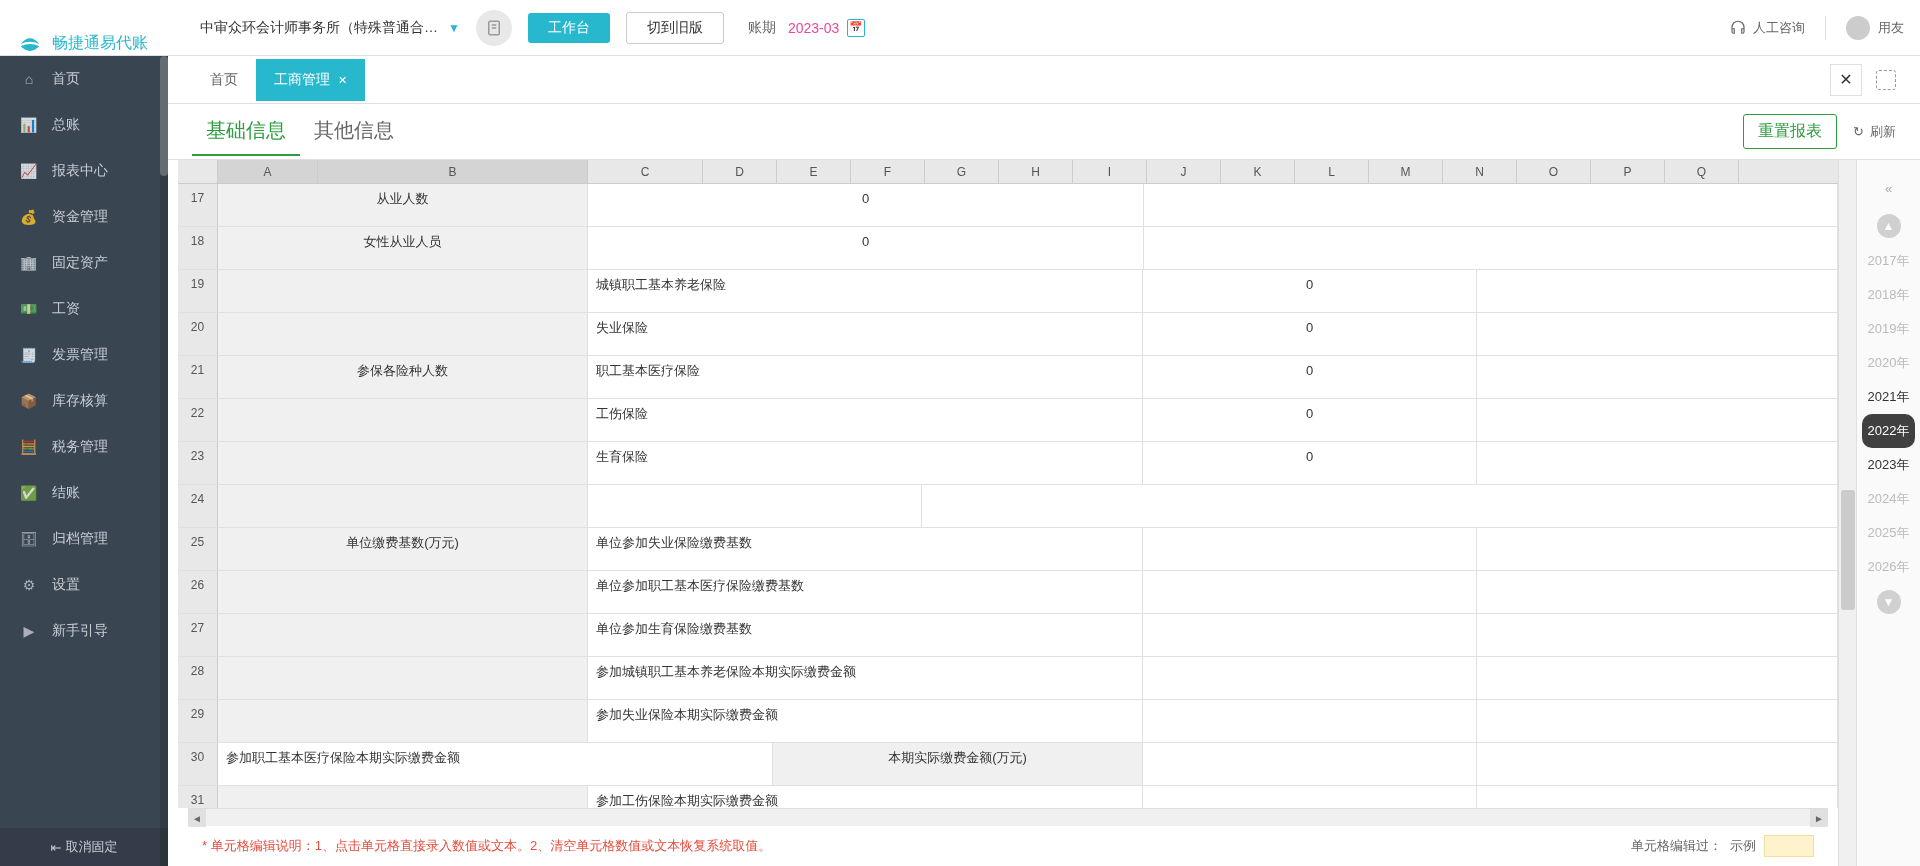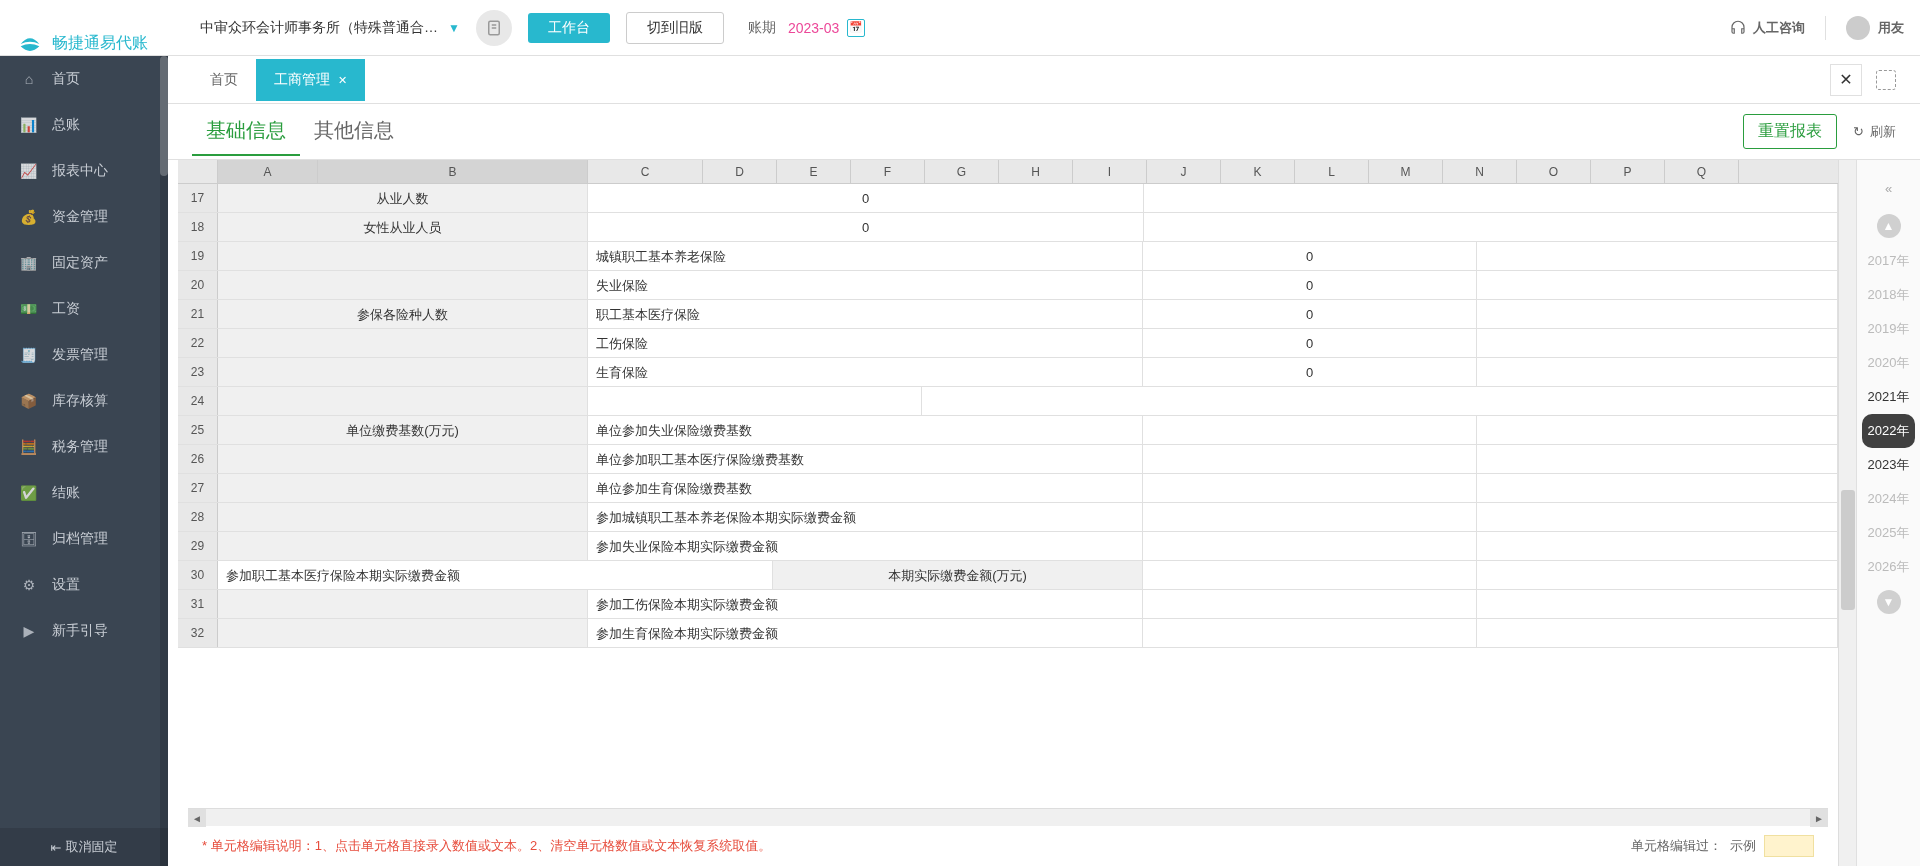--- a/index.html
+++ b/index.html
@@ -14,21 +14,21 @@
 .company-select { display: flex; align-items: center; gap: 8px; margin-left: 24px; cursor: pointer; }
 .company-name { font-size: 14px; color: #333; max-width: 240px; overflow: hidden; text-overflow: ellipsis; white-space: nowrap; }
 .chevron-down { color: #28b8ce; font-size: 12px; }
 .doc-icon { margin-left: 16px; width: 36px; height: 36px; background: #e8e8e8; border-radius: 50%; display: flex; align-items: center; justify-content: center; color: #999; }
 .btn { padding: 6px 20px; border-radius: 3px; font-size: 14px; cursor: pointer; border: none; margin-left: 16px; }
 .btn-primary { background: #28b8ce; color: #fff; }
 .btn-outline { background: #fff; border: 1px solid #ccc; color: #333; }
 .period-label { margin-left: 24px; font-size: 14px; color: #666; }
 .period-value { margin-left: 12px; font-size: 14px; color: #ec4899; }
 .cal-icon { margin-left: 8px; color: #28b8ce; width: 18px; height: 18px; border: 1px solid #28b8ce; border-radius: 2px; display: inline-flex; align-items: center; justify-content: center; font-size: 11px; }
-.header-right { margin-left: auto; display: flex; align-items: center; gap: 20px; font-weight: bold; }
+.header-right { margin-left: auto; display: flex; align-items: center; gap: 20px; }
 .support { display: flex; align-items: center; gap: 6px; color: #666; cursor: pointer; }
 .user { display: flex; align-items: center; gap: 8px; color: #666; cursor: pointer; }
 .avatar { width: 24px; height: 24px; background: #ccc; border-radius: 50%; }
 .divider-v { width: 1px; height: 24px; background: #e0e0e0; }
 
 
 .body { display: flex; flex: 1; min-height: 0; }
 
 
 .sidebar { width: 168px; background: #3a4552; color: #c8cdd4; display: flex; flex-direction: column; position: relative; }
@@ -61,21 +61,21 @@
 
 .sheet-wrap { flex: 1; display: flex; min-height: 0; padding: 0 0 0 10px; }
 .sheet { flex: 1; display: flex; flex-direction: column; min-width: 0; }
 .col-headers { display: flex; height: 24px; background: #e8e8e8; border-bottom: 1px solid #ccc; }
 .corner { width: 40px; border-right: 1px solid #ccc; background: #e8e8e8; }
 .colh { text-align: center; font-size: 12px; color: #555; border-right: 1px solid #ccc; line-height: 24px; background: #e8e8e8; }
 .colh.sel { background: #d4d4d4; }
 .col-A { width: 100px; } .col-B { width: 270px; } .col-C { width: 115px; }
 .col-std { width: 74px; }
 .grid-body { flex: 1; overflow: hidden; position: relative; }
-.grid-row { display: flex; height: 29px; border-bottom: 1px solid #e0e0e0; }
+.grid-row { display: flex; height: 43px; border-bottom: 1px solid #e0e0e0; }
 .rowh { width: 40px; background: #e8e8e8; border-right: 1px solid #ccc; text-align: center; font-size: 12px; color: #555; line-height: 29px; }
 .cell { border-right: 1px solid #e0e0e0; font-size: 13px; line-height: 29px; padding: 0 6px; overflow: hidden; white-space: nowrap; }
 .cell.merged-ab { width: 370px; text-align: center; background: #f0f0f0; }
 .cell.b-label { width: 370px; text-align: center; background: #f0f0f0; }
 .cell.c-wide { width: 555px; padding-left: 8px; }
 .cell.val-k { width: 556px; text-align: center; }
 .cell.val-p { width: 334px; text-align: center; }
 .cell.rest { flex: 1; }
 
 

